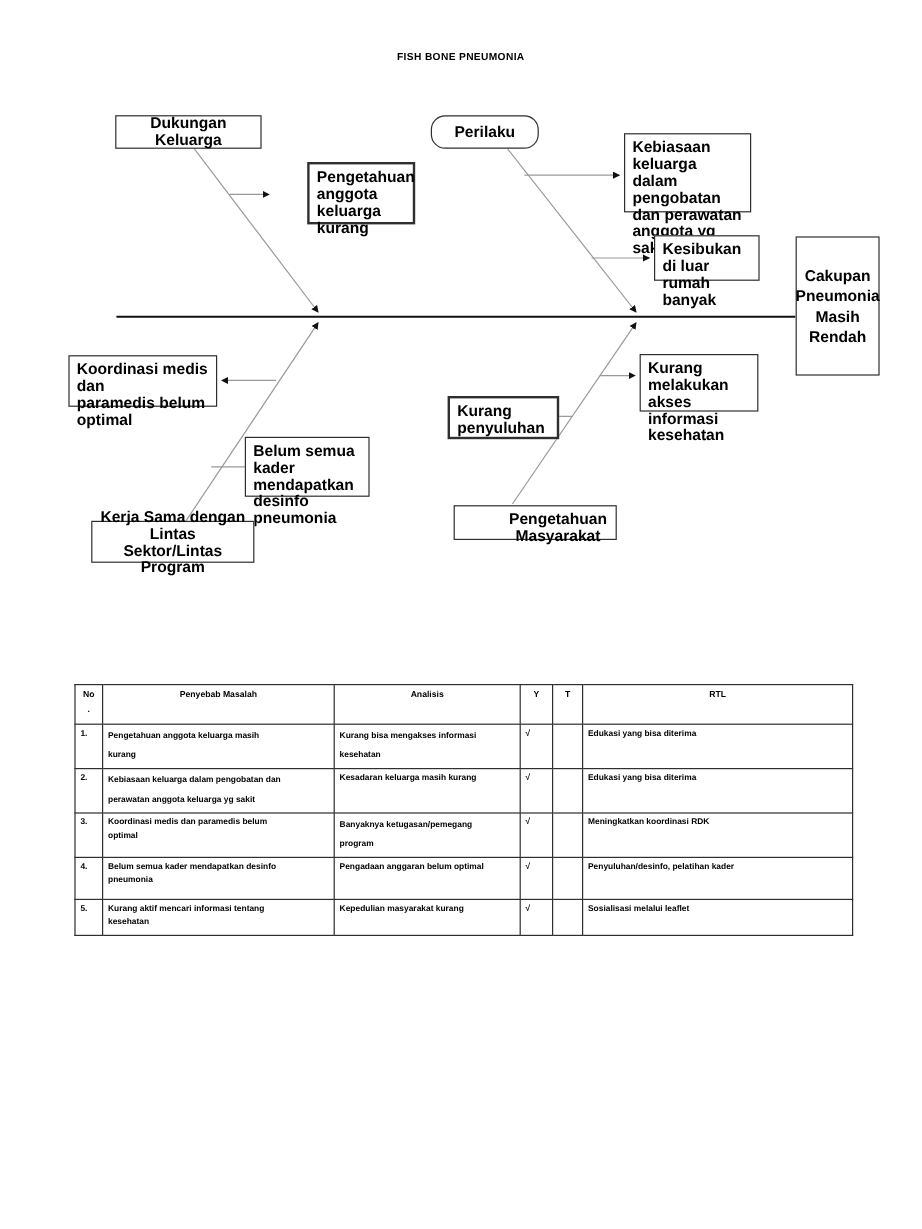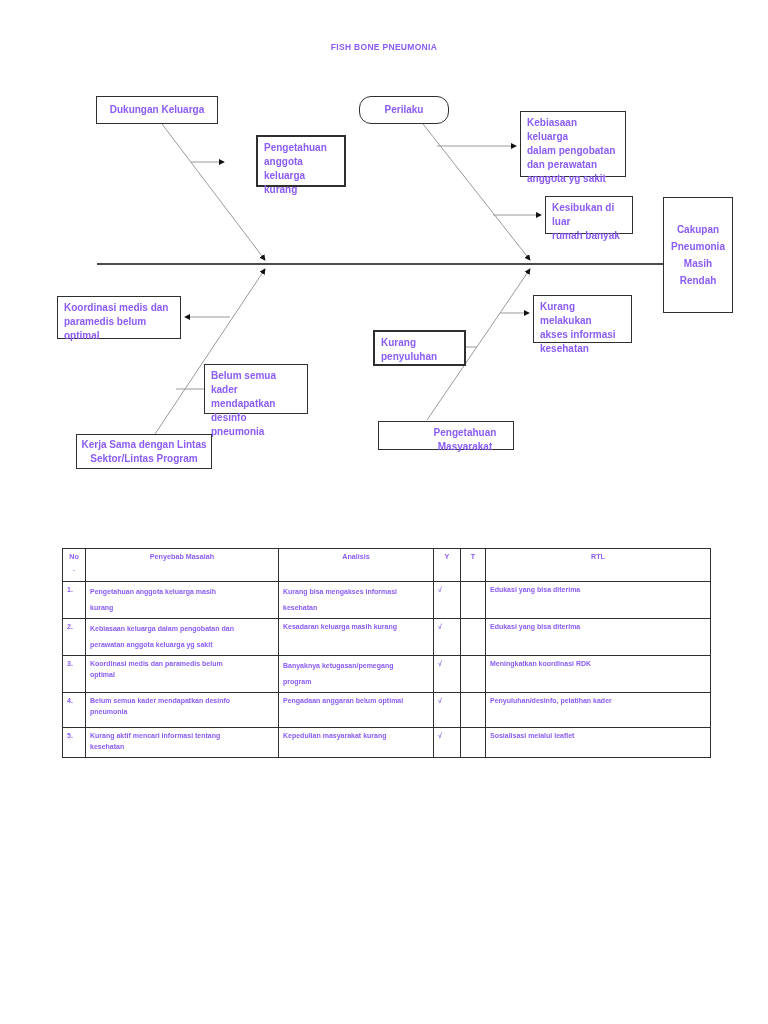--- a/index.html
+++ b/index.html
@@ -1,35 +1,35 @@
 <!DOCTYPE html>
 <html><head>
 <meta charset="utf-8">
 <style>
   * { margin:0; padding:0; box-sizing:border-box; }
   html,body { background:#ffffff; }
   .page {
     position:relative; width:764px; height:1024px; background:#ffffff;
-    font-family:"Liberation Sans", sans-serif; color:#8b5cf6; overflow:hidden;
+    font-family:"Liberation Sans", sans-serif; color:#000000; overflow:hidden;
   }
   .title {
     position:absolute; top:42px; left:0; width:768px; text-align:center;
     font-size:8.5px; font-weight:bold; letter-spacing:0.3px;
   }
   svg.bones { position:absolute; left:0; top:0; }
   .dbox {
     position:absolute; border:1.2px solid #2f2f2f; background:#ffffff;
-    font-size:10px; font-weight:bold; line-height:14px;
+    font-size:13px; font-weight:bold; line-height:14px;
     white-space:pre-line; padding:4px 6px; overflow:visible;
   }
   .dbox.thick { border-width:2px;margin-left:28px; }
   .dbox.center { display:flex; align-items:center; justify-content:center; text-align:center; padding:2px; }
   .dbox.topcenter { text-align:center; padding-top:4px; }
   .dbox.head { line-height:17px; }
-  .atable { position:absolute; left:62px; top:548px; border-collapse:collapse; table-layout:fixed; background:#fff; }
+  .atable { position:absolute; left:62px; top:570px; border-collapse:collapse; table-layout:fixed; background:#fff; }
   .atable th, .atable td {
     border:1px solid #2f2f2f; font-size:7px; font-weight:bold;
     vertical-align:top; padding:2px 4px; line-height:11px; white-space:pre-line;
     text-align:left; overflow:hidden;
   }
   .atable th { text-align:center; font-size:7.2px; line-height:12px; }
   .atable td.sp { line-height:16px; }
   .atable td.ck { padding-left:4px; }
   tr.rh0 { height:33px; } tr.rh1 { height:30px; } tr.rh2 { height:32px; }
   tr.rh3 { height:31px; } tr.rh4 { height:35px; } tr.rh5 { height:30px; }

